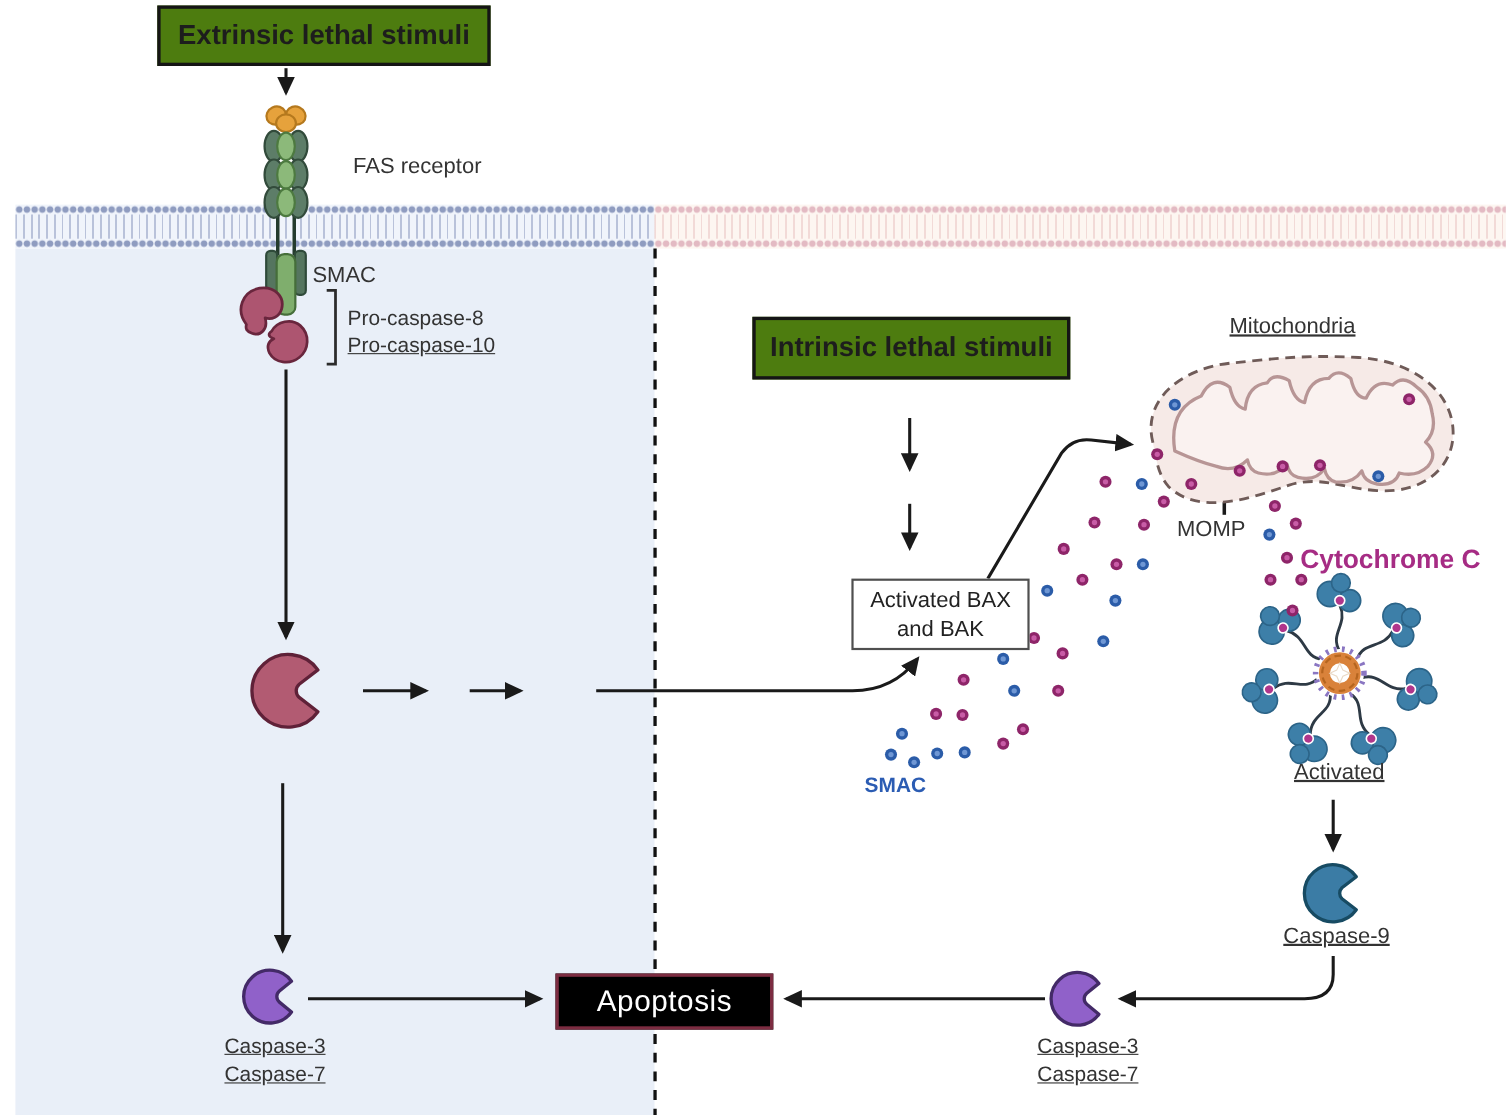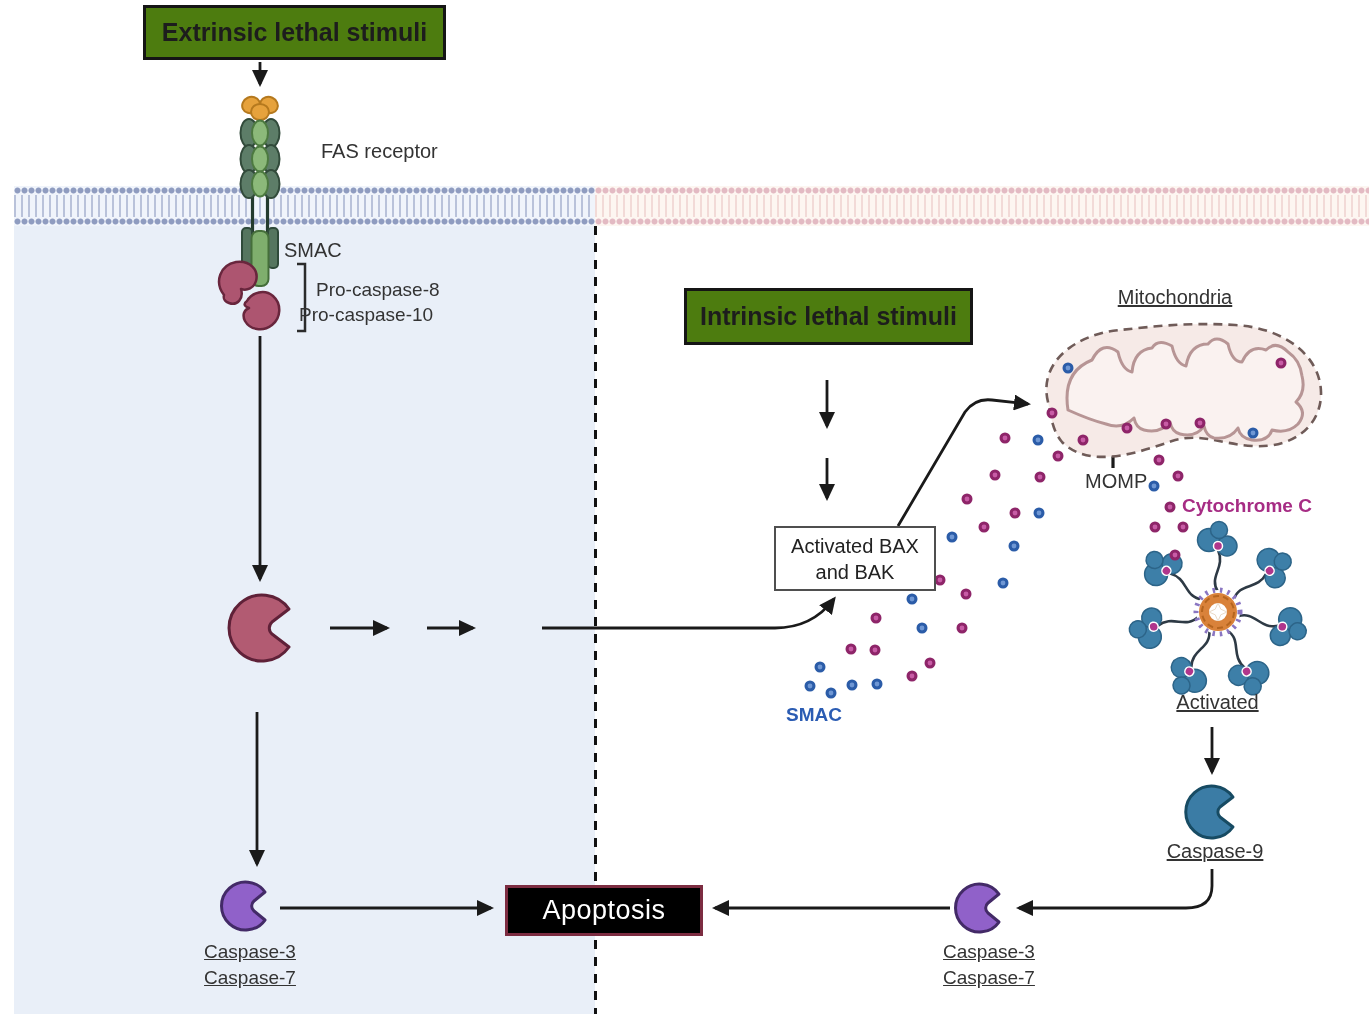--- a/index.html
+++ b/index.html
@@ -27,21 +27,21 @@
   #box-intrinsic{left:684px;top:288px;width:283px;height:51px;}
   #box-bax{left:774px;top:526px;width:158px;height:61px;z-index:4;background:#ffffff;
            border:2px solid #4f4f4f;display:flex;flex-direction:column;align-items:center;
            justify-content:center;font-size:20px;line-height:26px;color:#222;}
   #box-apoptosis{left:505px;top:885px;width:192px;height:45px;z-index:4;background:#000000;
            border:3px solid #7c2c41;display:flex;align-items:center;justify-content:center;
            font-size:27px;color:#ffffff;letter-spacing:.5px;}
   .lbl{z-index:4;font-size:20px;white-space:nowrap;color:#333;}
   .lbl.small{font-size:19px;}
   .lbl.center{text-align:center;text-decoration:underline;}
-  #lbl-cytc{color:#a62c84;font-weight:bold;font-size:19px;}
+  #lbl-cytc{color:#a62c84;font-weight:bold;font-size:24px;}
   #lbl-smac{color:#2b5cb3;font-weight:bold;font-size:19px;}
 </style>
 </head>
 <body>
 
 <div id="cytosol-left" class="abs"></div>
 
 <div id="mem-left" class="abs mem">
   <div class="dots"></div>
   <div class="lines"></div>
@@ -242,23 +242,23 @@
 <div id="box-intrinsic" class="abs stim-box">Intrinsic lethal stimuli</div>
 <div id="box-bax" class="abs">
   <span>Activated BAX</span>
   <span>and BAK</span>
 </div>
 <div id="box-apoptosis" class="abs">Apoptosis</div>
 
 <div class="abs lbl" style="left:297px;top:140px;margin-left:24px;">FAS receptor</div>
 <div class="abs lbl" style="left:284px;top:239px;">SMAC</div>
 <div class="abs lbl small" style="left:316px;top:279px;">Pro-caspase-8</div>
-<div class="abs lbl small" style="left:299px;top:304px;">Pro-caspase-10</div>
+<div class="abs lbl small" style="left:316px;top:304px;text-decoration:underline;">Pro-caspase-10</div>
 <div class="abs lbl center" style="left:1090px;top:286px;width:170px;">Mitochondria</div>
-<div class="abs lbl" style="left:1070px;top:470px;margin-left:15px;">MOMP</div>
+<div class="abs lbl" style="left:1070px;top:470px;">MOMP</div>
 <div id="lbl-cytc" class="abs lbl" style="left:1182px;top:495px;">Cytochrome C</div>
 <div id="lbl-smac" class="abs lbl" style="left:786px;top:704px;">SMAC</div>
 <div class="abs lbl center" style="left:1140px;top:691px;width:155px;">Activated</div>
 <div class="abs lbl center" style="left:1140px;top:840px;width:150px;">Caspase-9</div>
 <div class="abs lbl small center" style="left:919px;top:941px;width:140px;">Caspase-3</div>
 <div class="abs lbl small center" style="left:919px;top:967px;width:140px;">Caspase-7</div>
 <div class="abs lbl small center" style="left:180px;top:941px;width:140px;">Caspase-3</div>
 <div class="abs lbl small center" style="left:180px;top:967px;width:140px;">Caspase-7</div>
 
 </body></html>

